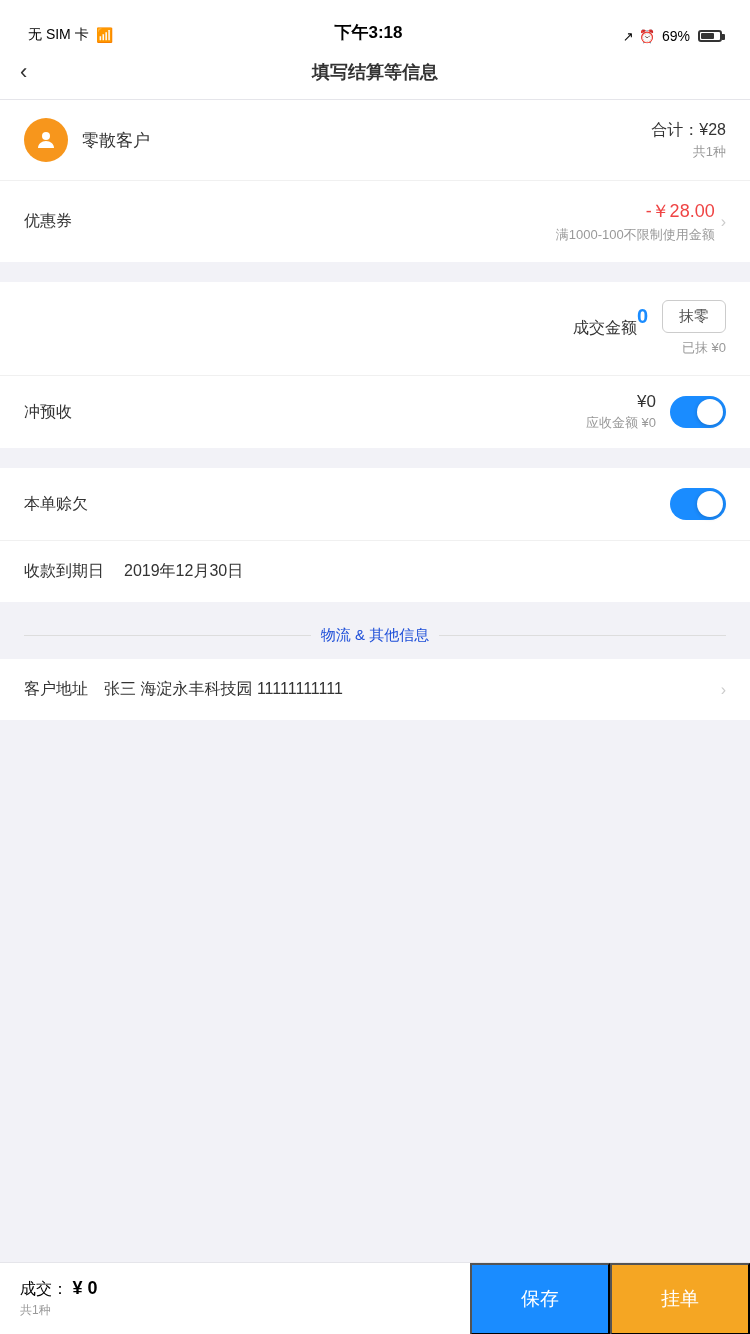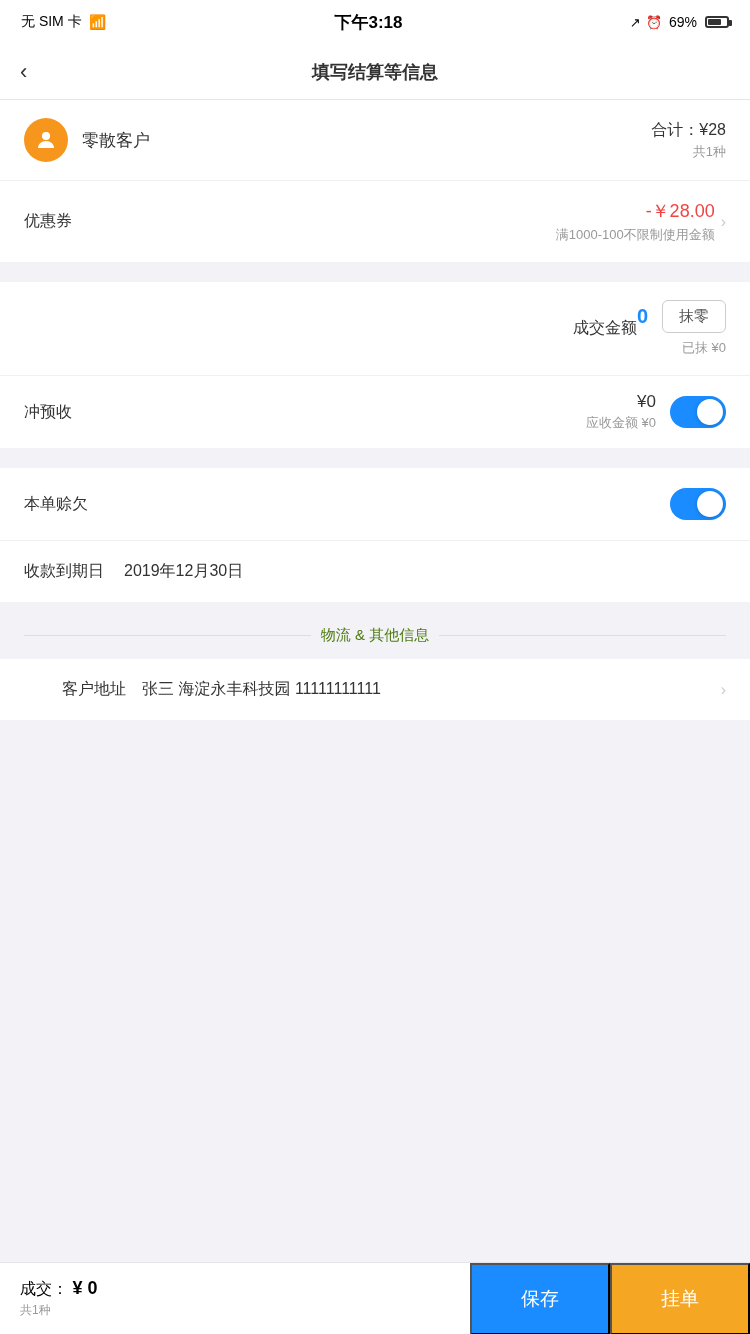--- a/index.html
+++ b/index.html
@@ -11,23 +11,23 @@
       min-height: 1334px;
       position: relative;
       overflow-x: hidden;
     }
 
     
     .status-bar {
       background: #fff;
       height: 44px;
       display: flex;
-      align-items: center;
-      justify-content: space-between;
-      padding: 0 21px;
+      align-items: flex-end;
+      justify-content: space-between;
+      padding: 0 28px;
       font-size: 15px;
       font-weight: 500;
     }
     .status-left { display: flex; align-items: center; gap: 8px; font-size: 14px; }
     .status-center { font-size: 17px; font-weight: 600; }
     .status-right { display: flex; align-items: center; gap: 6px; font-size: 14px; }
     .wifi-icon { font-size: 14px; }
     .battery-icon {
       display: inline-block;
       width: 24px; height: 12px;
@@ -191,21 +191,21 @@
       border-top: 1px solid #f0f0f0;
     }
     .due-label { font-size: 16px; color: #333; margin-right: 20px; }
     .due-date { font-size: 16px; color: #333; }
 
     
     .logistics-divider {
       background: #f2f2f7;
       padding: 14px 24px;
       text-align: center;
-      color: #4d7c0f;
+      color: #1d4ed8;
       font-size: 15px;
       display: flex;
       align-items: center;
       justify-content: center;
       gap: 10px;
       margin-top: 10px;
     }
     .logistics-divider::before,
     .logistics-divider::after {
       content: '';
@@ -214,21 +214,20 @@
       background: #ddd;
     }
 
     
     .address-row {
       background: #fff;
       display: flex;
       align-items: center;
       justify-content: space-between;
       padding: 20px 24px;
-      margin-left: 38px;
     }
     .address-label { font-size: 16px; color: #333; min-width: 70px; }
     .address-value { font-size: 16px; color: #333; flex: 1; margin: 0 10px; }
     .address-arrow { color: #ccc; font-size: 16px; }
 
     
     .bottom-bar {
       position: fixed;
       bottom: 0; left: 0; right: 8px;
       width: 750px;

